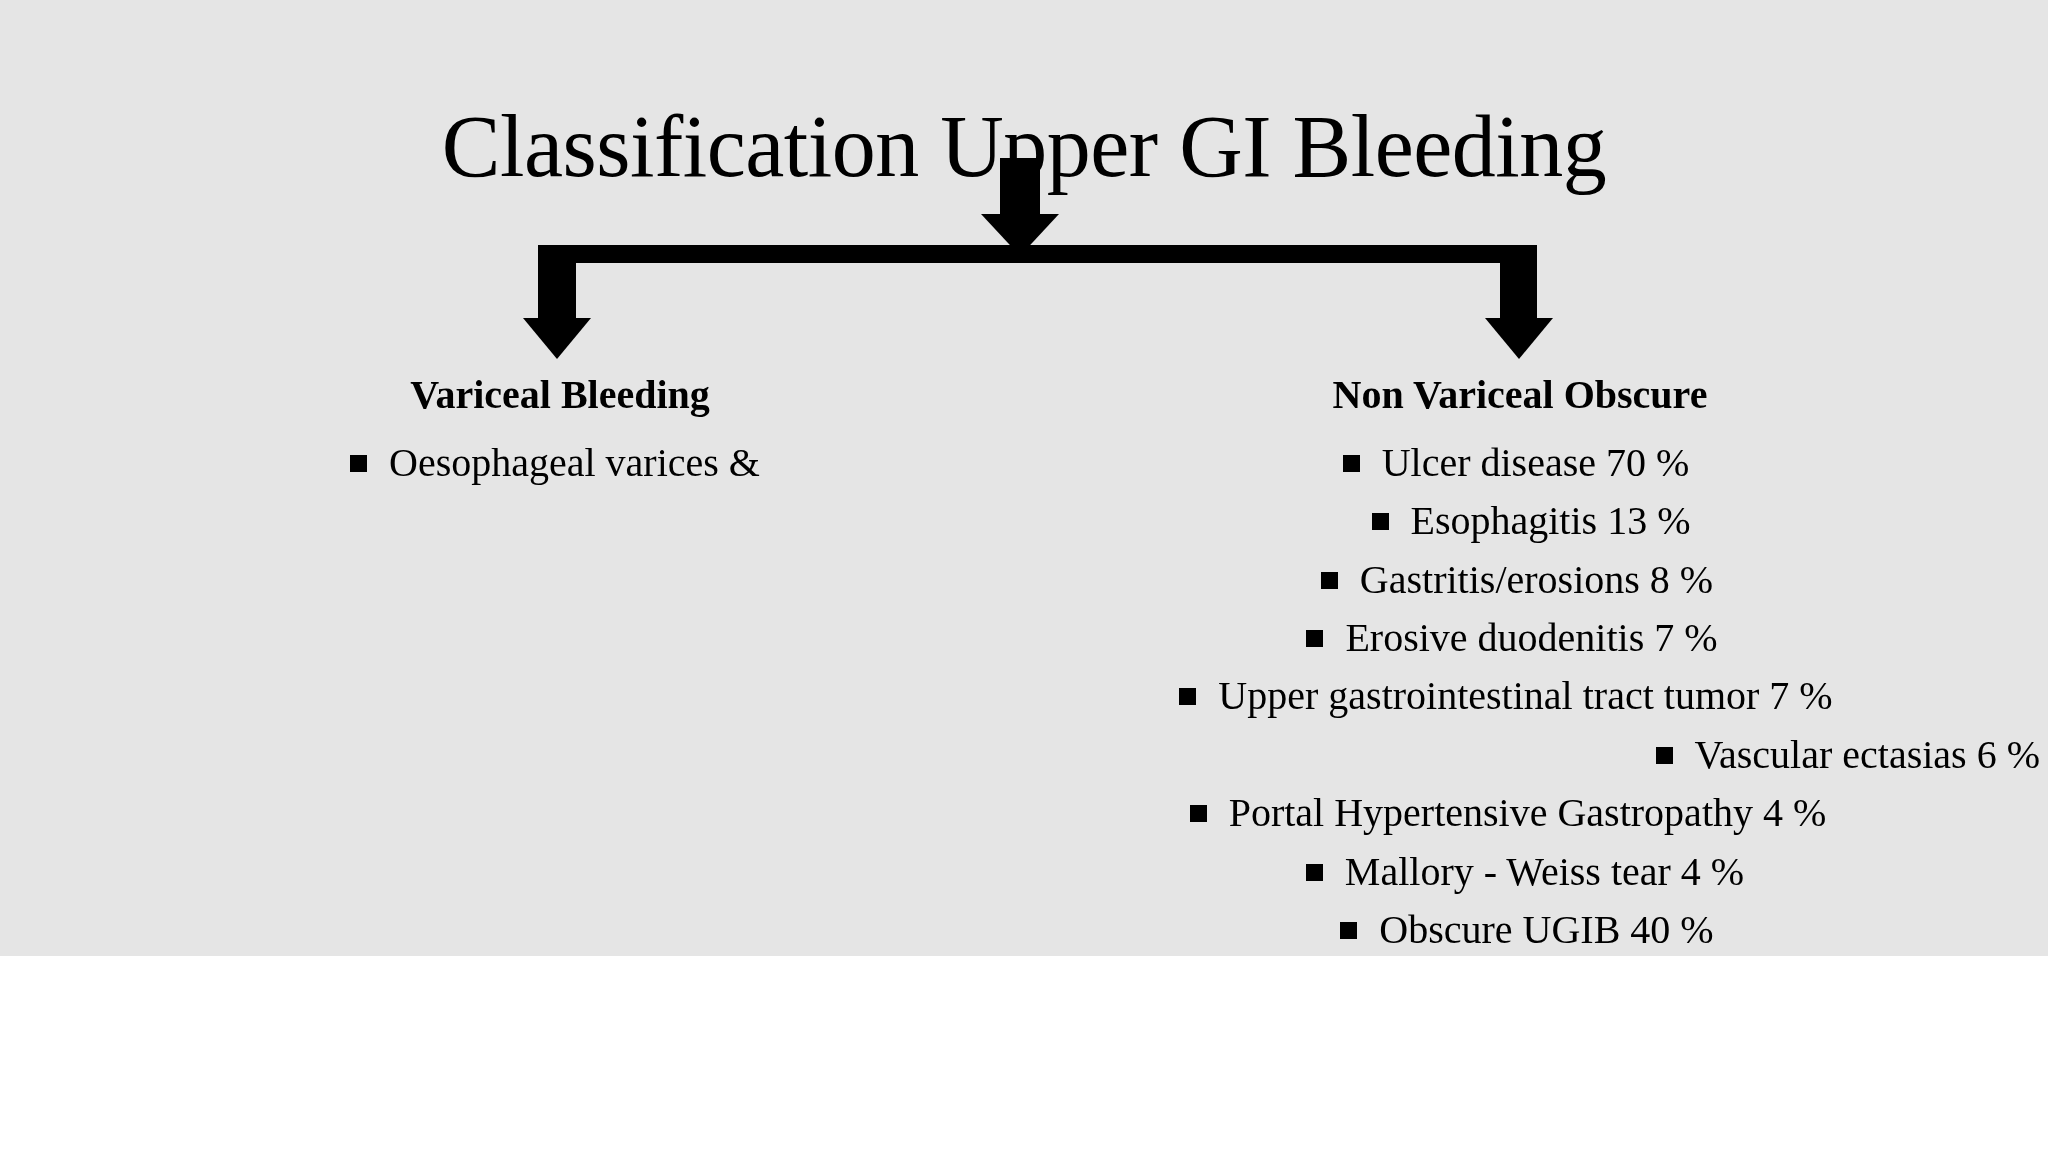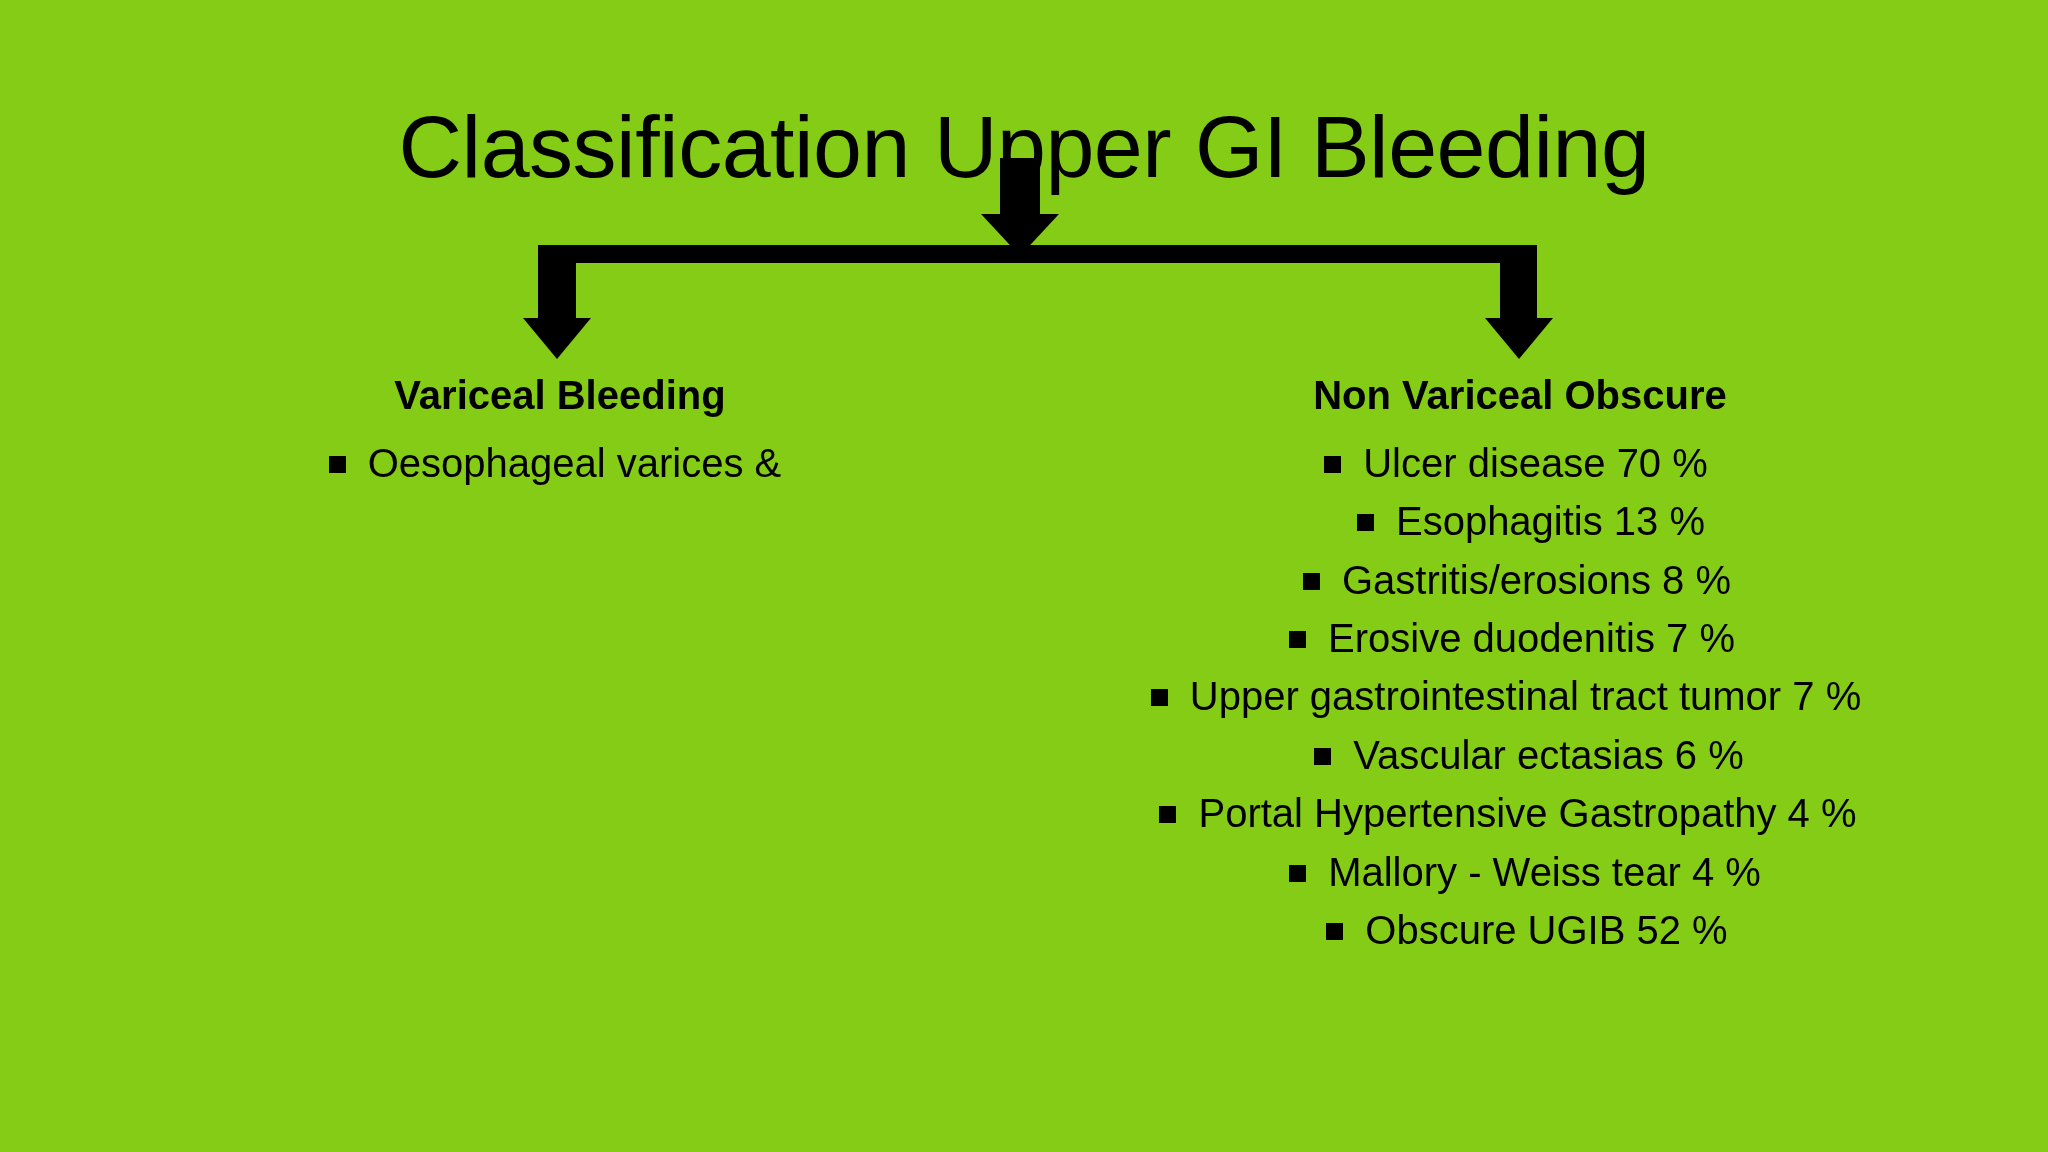--- a/index.html
+++ b/index.html
@@ -8,23 +8,24 @@
     padding: 0;
     background: #ffffff;
   }
   body {
     font-family: "Liberation Sans", sans-serif;
     color: #000000;
   }
   #slide {
     position: relative;
     width: 2048px;
-    height: 1152px;
-    background: #84cc16;
+    height: 956px;
+    background: #e5e5e5;
     overflow: hidden;
+    font-family: Liberation Serif, serif;
   }
 
   
   .slide-title {
     position: absolute;
     left: 0;
     top: 42px;
     width: 2048px;
     text-align: center;
     font-size: 88px;
@@ -84,21 +85,21 @@
   .bullet-text {
     display: inline;
   }
   .nudge-l1 { margin-left: -10px; }
   .nudge-l2 { margin-left: 30px; }
   .nudge-r1 { margin-left: -8px; }
   .nudge-r2 { margin-left: 22px; }
   .nudge-r3 { margin-left: -6px; }
   .nudge-r4 { margin-left: -16px; }
   .nudge-r5 { margin-left: -28px; }
-  .nudge-r6 { margin-left: 18px; }
+  .nudge-r6 { margin-left: 18px; text-align: right; }
   .nudge-r7 { margin-left: -24px; }
   .nudge-r8 { margin-left: 10px; }
   .nudge-r9 { margin-left: 14px; }
 </style>
 </head>
 <body>
 
 <div id="slide">
 
   <h1 class="slide-title">Classification Upper GI Bleeding</h1>
@@ -153,18 +154,18 @@
       <li class="bullet-item nudge-r6">
         <span class="bullet-marker"></span><span class="bullet-text">Vascular ectasias 6 %</span>
       </li>
       <li class="bullet-item nudge-r7">
         <span class="bullet-marker"></span><span class="bullet-text">Portal Hypertensive Gastropathy 4 %</span>
       </li>
       <li class="bullet-item nudge-r8">
         <span class="bullet-marker"></span><span class="bullet-text">Mallory - Weiss tear 4 %</span>
       </li>
       <li class="bullet-item nudge-r9">
-        <span class="bullet-marker"></span><span class="bullet-text">Obscure UGIB 52 %</span>
+        <span class="bullet-marker"></span><span class="bullet-text">Obscure UGIB 40 %</span>
       </li>
     </ul>
   </div>
 
 </div>
 
 </body></html>

